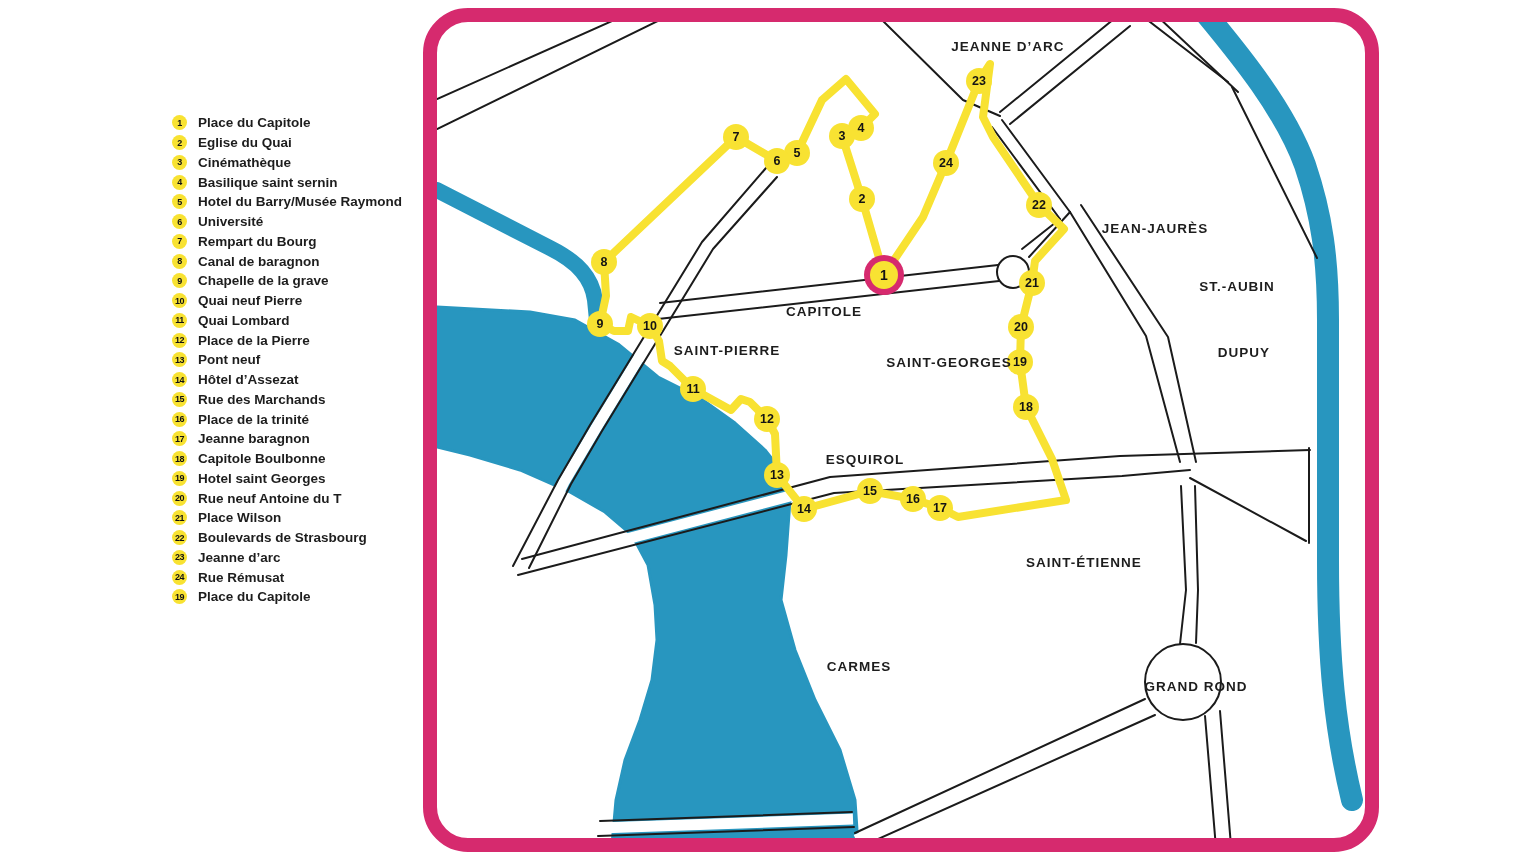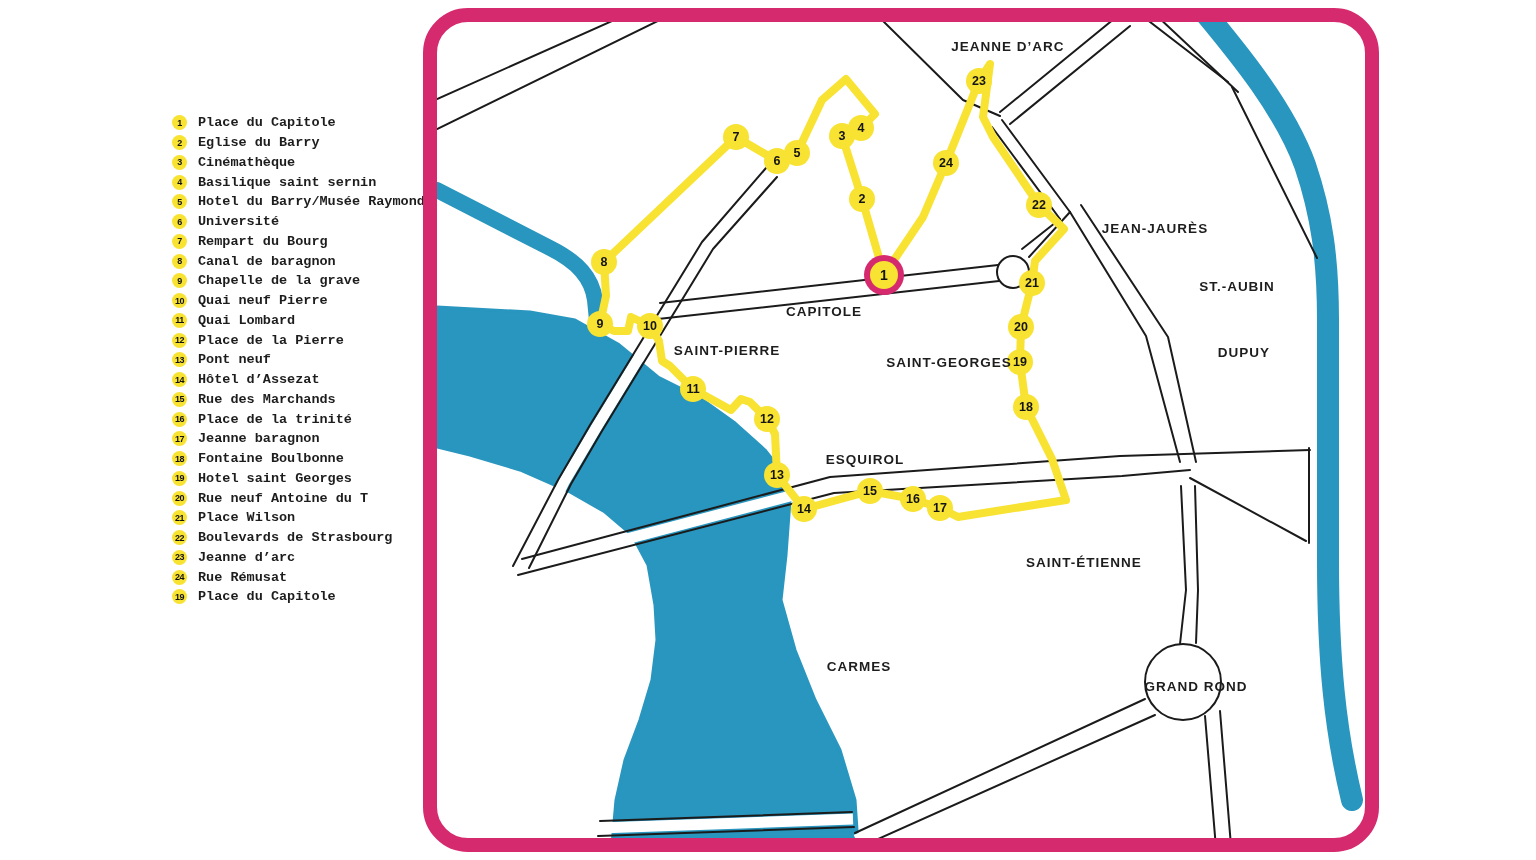--- a/index.html
+++ b/index.html
@@ -12,21 +12,21 @@
   *{margin:0;padding:0;box-sizing:border-box}
   html,body{width:1536px;height:860px;background:#ffffff;overflow:hidden;
     font-family:"Liberation Sans","DejaVu Sans",sans-serif;}
   .stage{position:relative;width:1536px;height:860px;background:#fff;}
   
   .legend{position:absolute;left:172px;top:113px;display:flex;flex-direction:column;}
   .legend-row{display:flex;align-items:center;height:19.75px;gap:11px;}
   .badge{flex:0 0 15px;width:15px;height:15px;border-radius:50%;background:var(--yellow);
     color:#111;font-size:9px;font-weight:bold;display:flex;align-items:center;justify-content:center;
     letter-spacing:-0.5px;}
-  .legend-label{font-size:13.5px;font-weight:bold;color:var(--ink);white-space:nowrap;font-family:Liberation Mono, monospace;}
+  .legend-label{font-size:13.5px;font-weight:bold;color:var(--ink);white-space:nowrap;}
   
   svg.map{position:absolute;left:0;top:0;}
   .water-fill{fill:var(--water);stroke:var(--water);stroke-width:3;stroke-linejoin:round;}
   .canal{fill:none;stroke:var(--water);stroke-linecap:round;stroke-linejoin:round;}
   .road{fill:none;stroke:var(--road);stroke-width:2;stroke-linejoin:round;stroke-linecap:round;}
   .road-under{fill:none;stroke:#ffffff;stroke-linejoin:round;stroke-linecap:butt;}
   .node-circle{fill:#ffffff;stroke:var(--road);stroke-width:2;}
   .route{fill:none;stroke:var(--yellow);stroke-width:8;stroke-linejoin:round;stroke-linecap:round;}
   .district{font-family:"Liberation Sans","DejaVu Sans",sans-serif;font-weight:bold;
     font-size:13.5px;letter-spacing:1px;fill:var(--ink);text-anchor:middle;}
@@ -40,21 +40,21 @@
 
 <div class="stage">
 
   <div class="legend">
       <div class="legend-row">
         <span class="badge">1</span>
         <span class="legend-label">Place du Capitole</span>
       </div>
       <div class="legend-row">
         <span class="badge">2</span>
-        <span class="legend-label">Eglise du Barry</span>
+        <span class="legend-label">Eglise du Quai</span>
       </div>
       <div class="legend-row">
         <span class="badge">3</span>
         <span class="legend-label">Cinémathèque</span>
       </div>
       <div class="legend-row">
         <span class="badge">4</span>
         <span class="legend-label">Basilique saint sernin</span>
       </div>
       <div class="legend-row">
@@ -104,21 +104,21 @@
       <div class="legend-row">
         <span class="badge">16</span>
         <span class="legend-label">Place de la trinité</span>
       </div>
       <div class="legend-row">
         <span class="badge">17</span>
         <span class="legend-label">Jeanne baragnon</span>
       </div>
       <div class="legend-row">
         <span class="badge">18</span>
-        <span class="legend-label">Fontaine Boulbonne</span>
+        <span class="legend-label">Capitole Boulbonne</span>
       </div>
       <div class="legend-row">
         <span class="badge">19</span>
         <span class="legend-label">Hotel saint Georges</span>
       </div>
       <div class="legend-row">
         <span class="badge">20</span>
         <span class="legend-label">Rue neuf Antoine du T</span>
       </div>
       <div class="legend-row">

